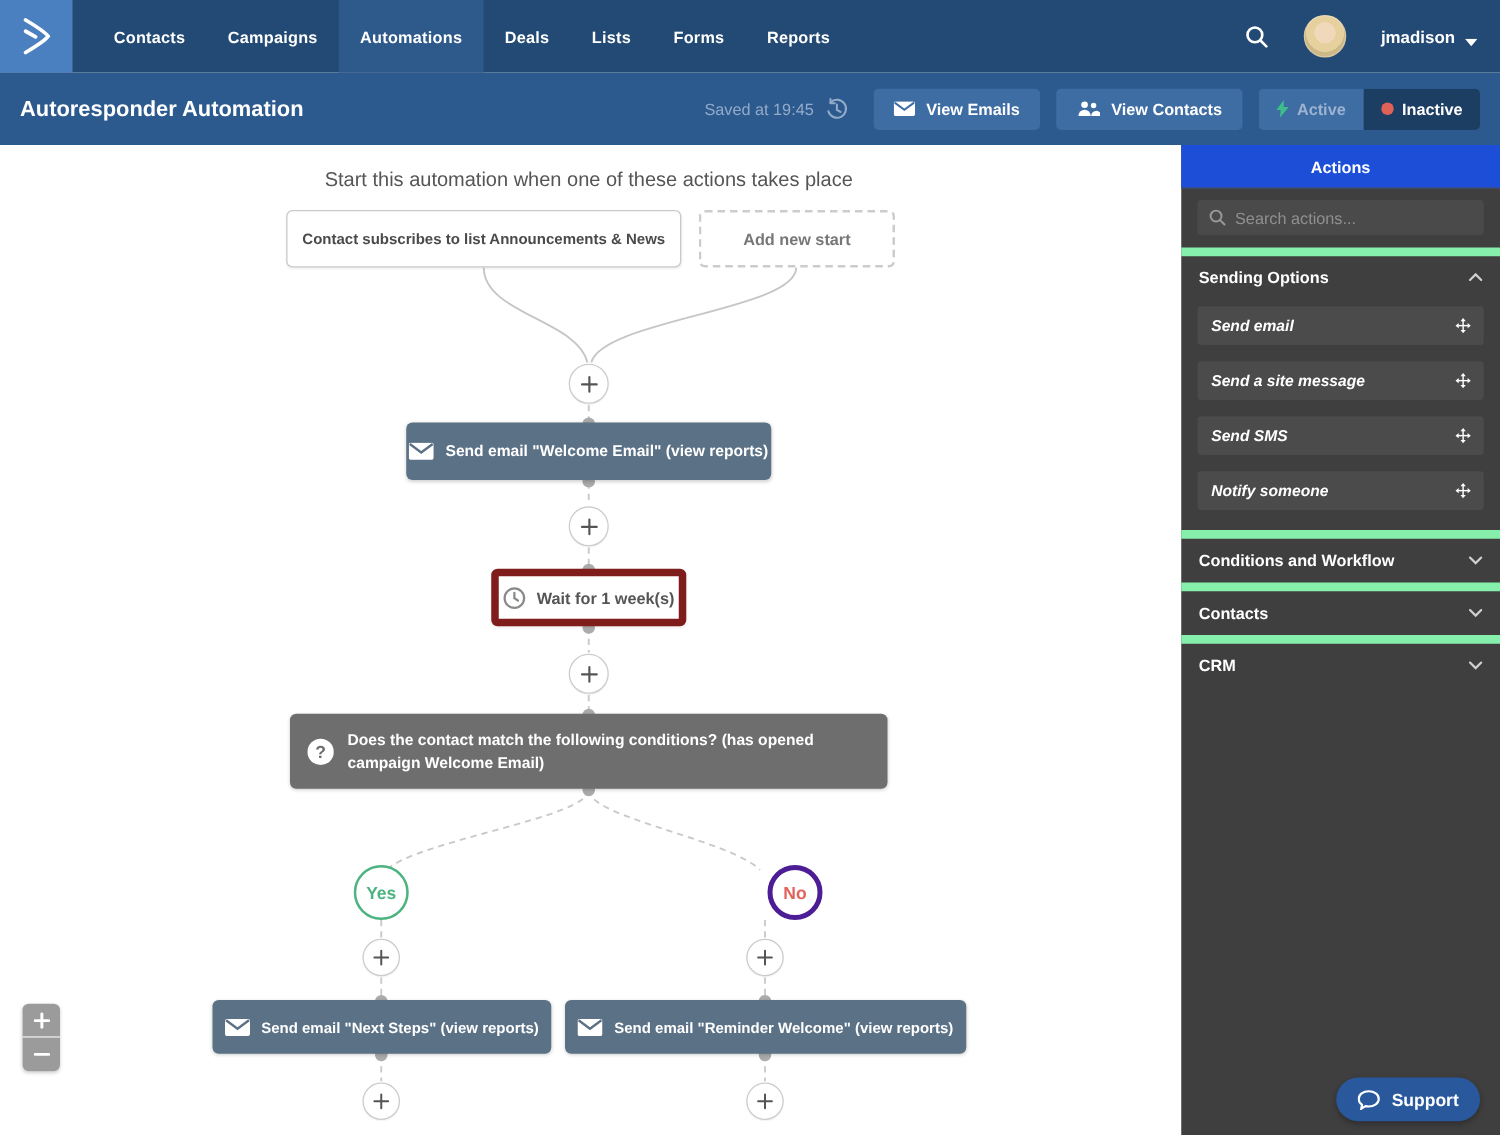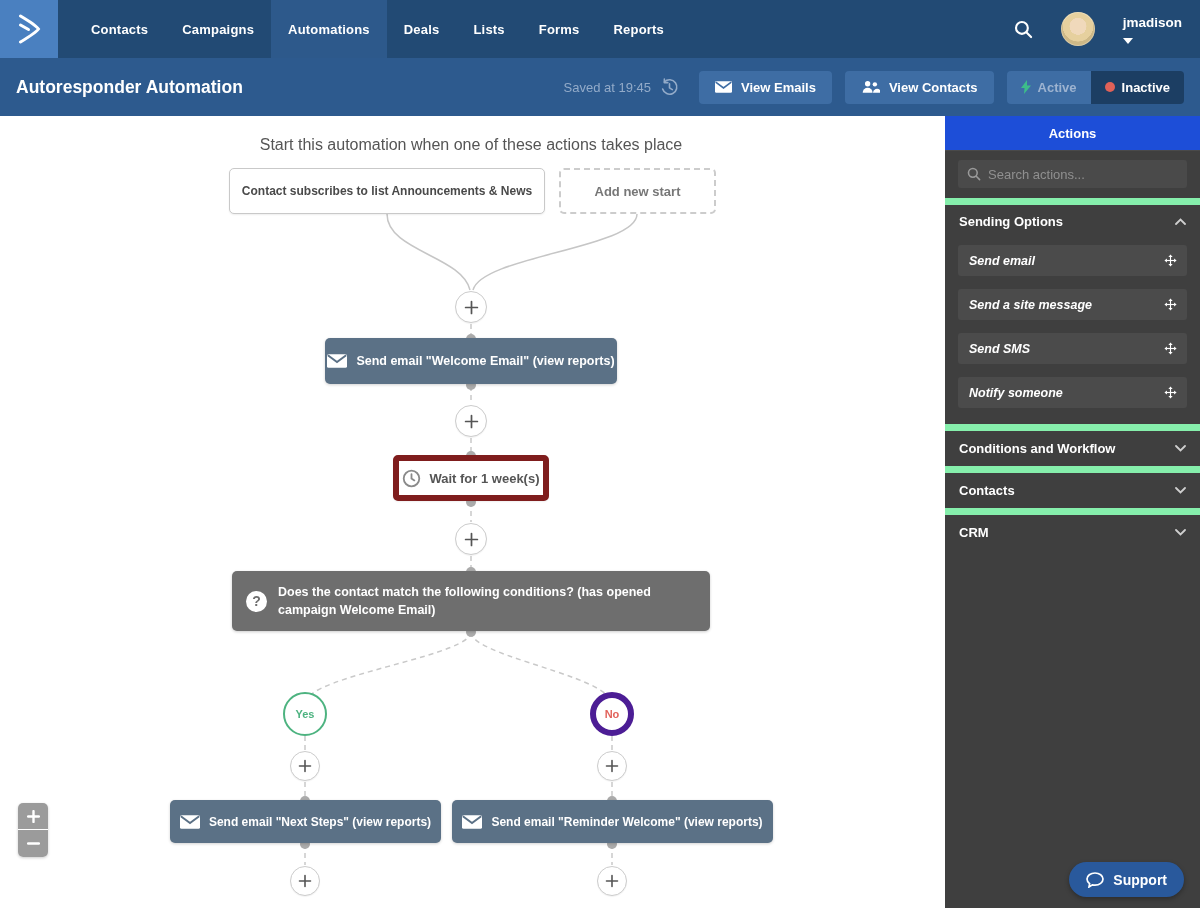--- a/index.html
+++ b/index.html
@@ -14,22 +14,22 @@
     align-items:center; justify-content:center; cursor:pointer; flex:none; }
   .nav-items { display:flex; margin-left:16px; }
   .nav-item { padding:0 17px; display:flex; align-items:center; color:#fff;
     font-size:13px; font-weight:bold; cursor:pointer; letter-spacing:.2px; }
   .nav-item.active { background:#2d598b; }
   .topnav-right { margin-left:auto; display:flex; align-items:center; padding-right:18px; }
   .search-btn { margin-right:28px; cursor:pointer; display:flex; }
   .avatar { width:34px; height:34px; border-radius:50%; cursor:pointer; flex:none;
     background:radial-gradient(circle at 50% 42%, #f0d9bb 0 32%, #e6d09e 33% 58%, #cdb887 59% 100%);
     box-shadow:0 0 0 1px rgba(255,255,255,.25) inset; }
-  .user-menu { display:flex; align-items:flex-start; gap:8px; margin-left:28px;
-    color:#fff; font-size:13.5px; font-weight:bold; cursor:pointer;flex-direction:column; }
+  .user-menu { display:flex; align-items:flex-end; gap:8px; margin-left:28px;
+    color:#fff; font-size:13.5px; font-weight:bold; cursor:pointer; }
 
   
   .subheader { position:absolute; top:58px; left:0; width:1200px; height:58px;
     background:#2d5a8e; display:flex; align-items:center; z-index:4; }
   .page-title { margin-left:16px; color:#fff; font-size:17.5px; font-weight:bold; }
   .subheader-right { margin-left:auto; display:flex; align-items:center; padding-right:16px; }
   .saved { color:#93abc9; font-size:13px; }
   .history { margin:0 20px 0 9px; display:flex; cursor:pointer; }
   .hbtn { height:33px; background:#3e6da4; border:none; border-radius:4px; color:#fff;
     font-family:inherit; font-weight:bold; font-size:13px; padding:0 16px; display:flex;
@@ -67,23 +67,23 @@
     font-size:13px; cursor:pointer; box-shadow:0 1px 2px rgba(0,0,0,.06); }
   .condition-box { left:232px; top:455px; width:478px; height:60px; background:#6e6e6e;
     border-radius:5px; color:#fff; font-weight:bold; font-size:12.5px; justify-content:flex-start;
     padding:0 18px 0 14px; gap:11px; line-height:1.45; cursor:pointer;
     box-shadow:0 1px 3px rgba(0,0,0,.2); }
   .q-icon { width:21px; height:21px; border-radius:50%; background:#fff; color:#6e6e6e;
     font-weight:bold; font-size:14px; display:flex; align-items:center; justify-content:center;
     flex:none; }
   .branch-circle { position:absolute; width:44px; height:44px; border-radius:50%;
     background:#fff; display:flex; align-items:center; justify-content:center;
-    font-weight:bold; font-size:11px; }
+    font-weight:bold; font-size:14px; }
   .yes-circle { left:283px; top:576px; border:2px solid #4db380; color:#4db380; }
-  .no-circle { left:590px; top:576px; border:6px solid #4c1d95; color:#e2635c; }
+  .no-circle { left:614px; top:576px; border:4px solid #4c1d95; color:#e2635c; }
   .zoom-ctrl { position:absolute; left:18px; top:687px; width:30px;
     box-shadow:0 1px 3px rgba(0,0,0,.2); border-radius:5px; }
   .zoom-btn { width:30px; height:27px; background:#9b9b9b; border:none; display:flex;
     align-items:center; justify-content:center; cursor:pointer; }
   .zoom-btn.in { border-radius:5px 5px 0 0; border-bottom:1px solid #fff; }
   .zoom-btn.out { border-radius:0 0 5px 5px; }
 
   
   .sidebar { position:absolute; top:116px; left:945px; width:255px; height:792px;
     background:#3f3f3f; }

